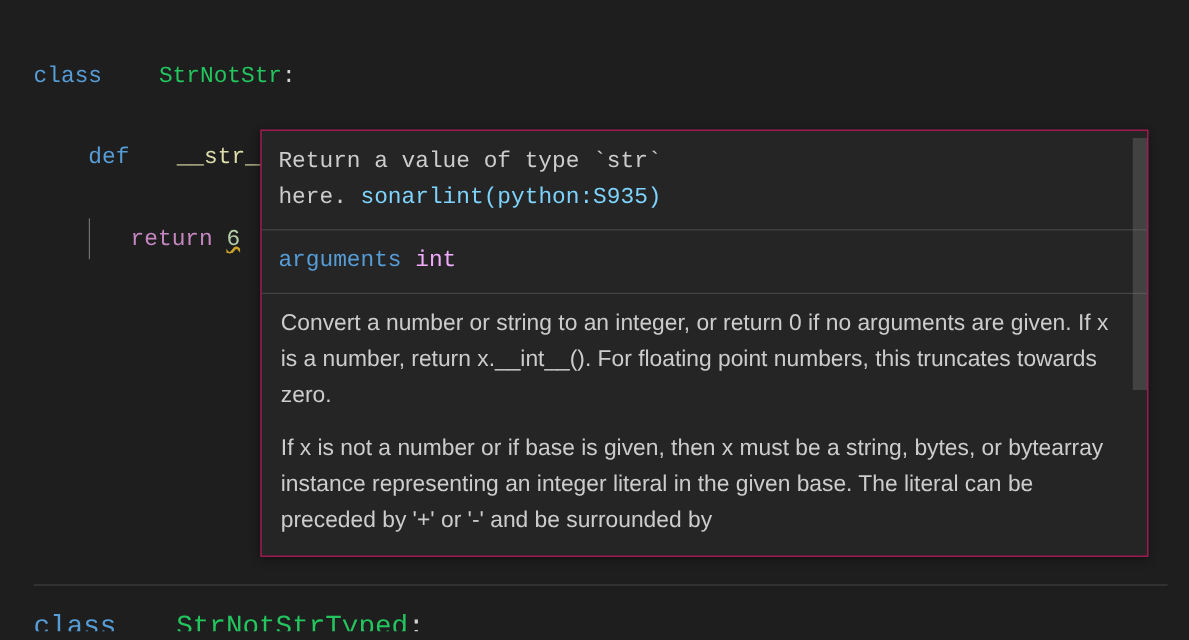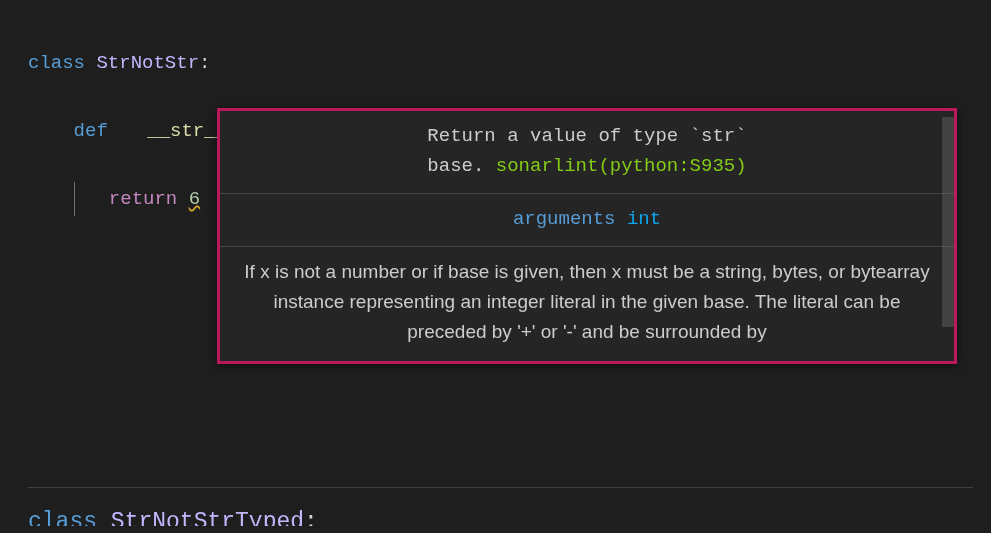--- a/index.html
+++ b/index.html
@@ -12,21 +12,21 @@
     overflow: hidden;
     position: relative;
     color: #d4d4d4;
   }
   .editor {
     padding: 12px 0 0 28px;
     line-height: 34px;
     white-space: pre;
   }
   .kw-blue { color: #569cd6; }
-  .kw-classname { color: #c4b5fd; }
+  .kw-classname { color: #22c55e; margin-left: 36px; }
   .kw-deffn { color: #dcdcaa; margin-left: 28px; }
   .kw-pink { color: #c586c0; margin-top: 48px; }
   .kw-self { color: #9cdcfe; }
   .kw-num { color: #b5cea8; }
   .kw-punct { color: #d4d4d4; }
   .squiggle {
     text-decoration-line: underline;
     text-decoration-style: wavy;
     text-decoration-color: #c9a227;
     text-decoration-thickness: 1.5px;
@@ -39,36 +39,35 @@
     margin-left: 0;
   }
   .indent-guide.active { border-left-color: #707070; }
 
   .tooltip {
     position: absolute;
     top: 108px;
     left: 217px;
     width: 740px;
     background: #252526;
-    border: 3px solid #be185d;
+    border: 1px solid #be185d;
     color: #cccccc;
     font-family: "Consolas", "Courier New", monospace;
     font-size: 19px;
     box-shadow: 0 2px 8px rgba(0,0,0,0.5);
-    text-align: center;
   }
   .tooltip .section {
     padding: 10px 14px 12px 14px;
     border-bottom: 1px solid #454545;
     line-height: 30px;
   }
   .tooltip .section.last { border-bottom: none; }
-  .tooltip .dim { color: #84cc16; }
+  .tooltip .dim { color: #7dd3fc; }
   .tooltip .type-kw { color: #569cd6; }
-  .tooltip .type-name { color: #0ea5e9; }
+  .tooltip .type-name { color: #f0abfc; }
   .tooltip .doc {
     font-family: "Segoe UI", Arial, sans-serif;
     font-size: 19px;
     line-height: 30px;
     padding: 10px 16px 0 16px;
     color: #cccccc;
     max-height: 245px;
     overflow: hidden;
   }
   .tooltip .doc p { margin-bottom: 14px; }
@@ -113,26 +112,27 @@
 
 <div class="editor">
 <div><span class="kw-blue">class</span> <span class="kw-classname">StrNotStr</span><span class="kw-punct">:</span></div>
 <div>    <span class="kw-blue">def</span> <span class="kw-deffn">__str__</span><span class="kw-punct">(</span><span class="kw-self">self</span><span class="kw-punct">):</span></div>
 <div>    <span class="indent-guide active"></span>   <span class="kw-pink">return</span> <span class="kw-num squiggle">6</span></div>
 </div>
 
 <div class="tooltip">
   <div class="section">
     <div>Return a value of type `str`</div>
-    <div><span>base.</span> <span class="dim">sonarlint(python:S935)</span></div>
+    <div><span>here.</span> <span class="dim">sonarlint(python:S935)</span></div>
   </div>
   <div class="section">
     <span class="type-kw">arguments</span> <span class="type-name">int</span>
   </div>
   <div class="doc section last">
+    <p>Convert a number or string to an integer, or return 0 if no arguments are given. If x is a number, return x.__int__(). For floating point numbers, this truncates towards zero.</p>
     <p>If x is not a number or if base is given, then x must be a string, bytes, or bytearray instance representing an integer literal in the given base. The literal can be preceded by '+' or '-' and be surrounded by</p>
   </div>
   <div class="scrollbar">
     <div class="scrollthumb"></div>
   </div>
 </div>
 
 <div class="bottom-rule"></div>
 
 <div class="peek-class"><span class="kw-blue">class</span> <span class="kw-classname">StrNotStrTyped</span><span class="kw-punct">:</span></div>

